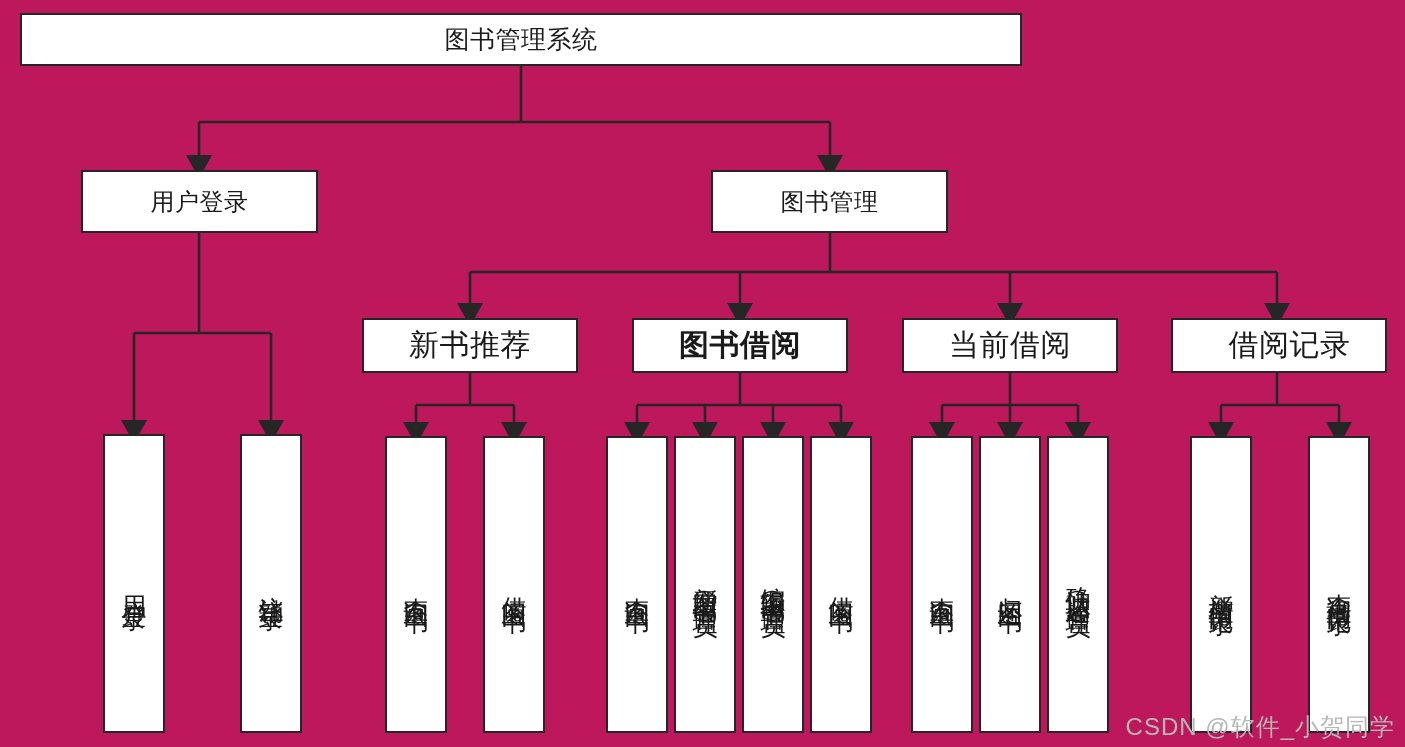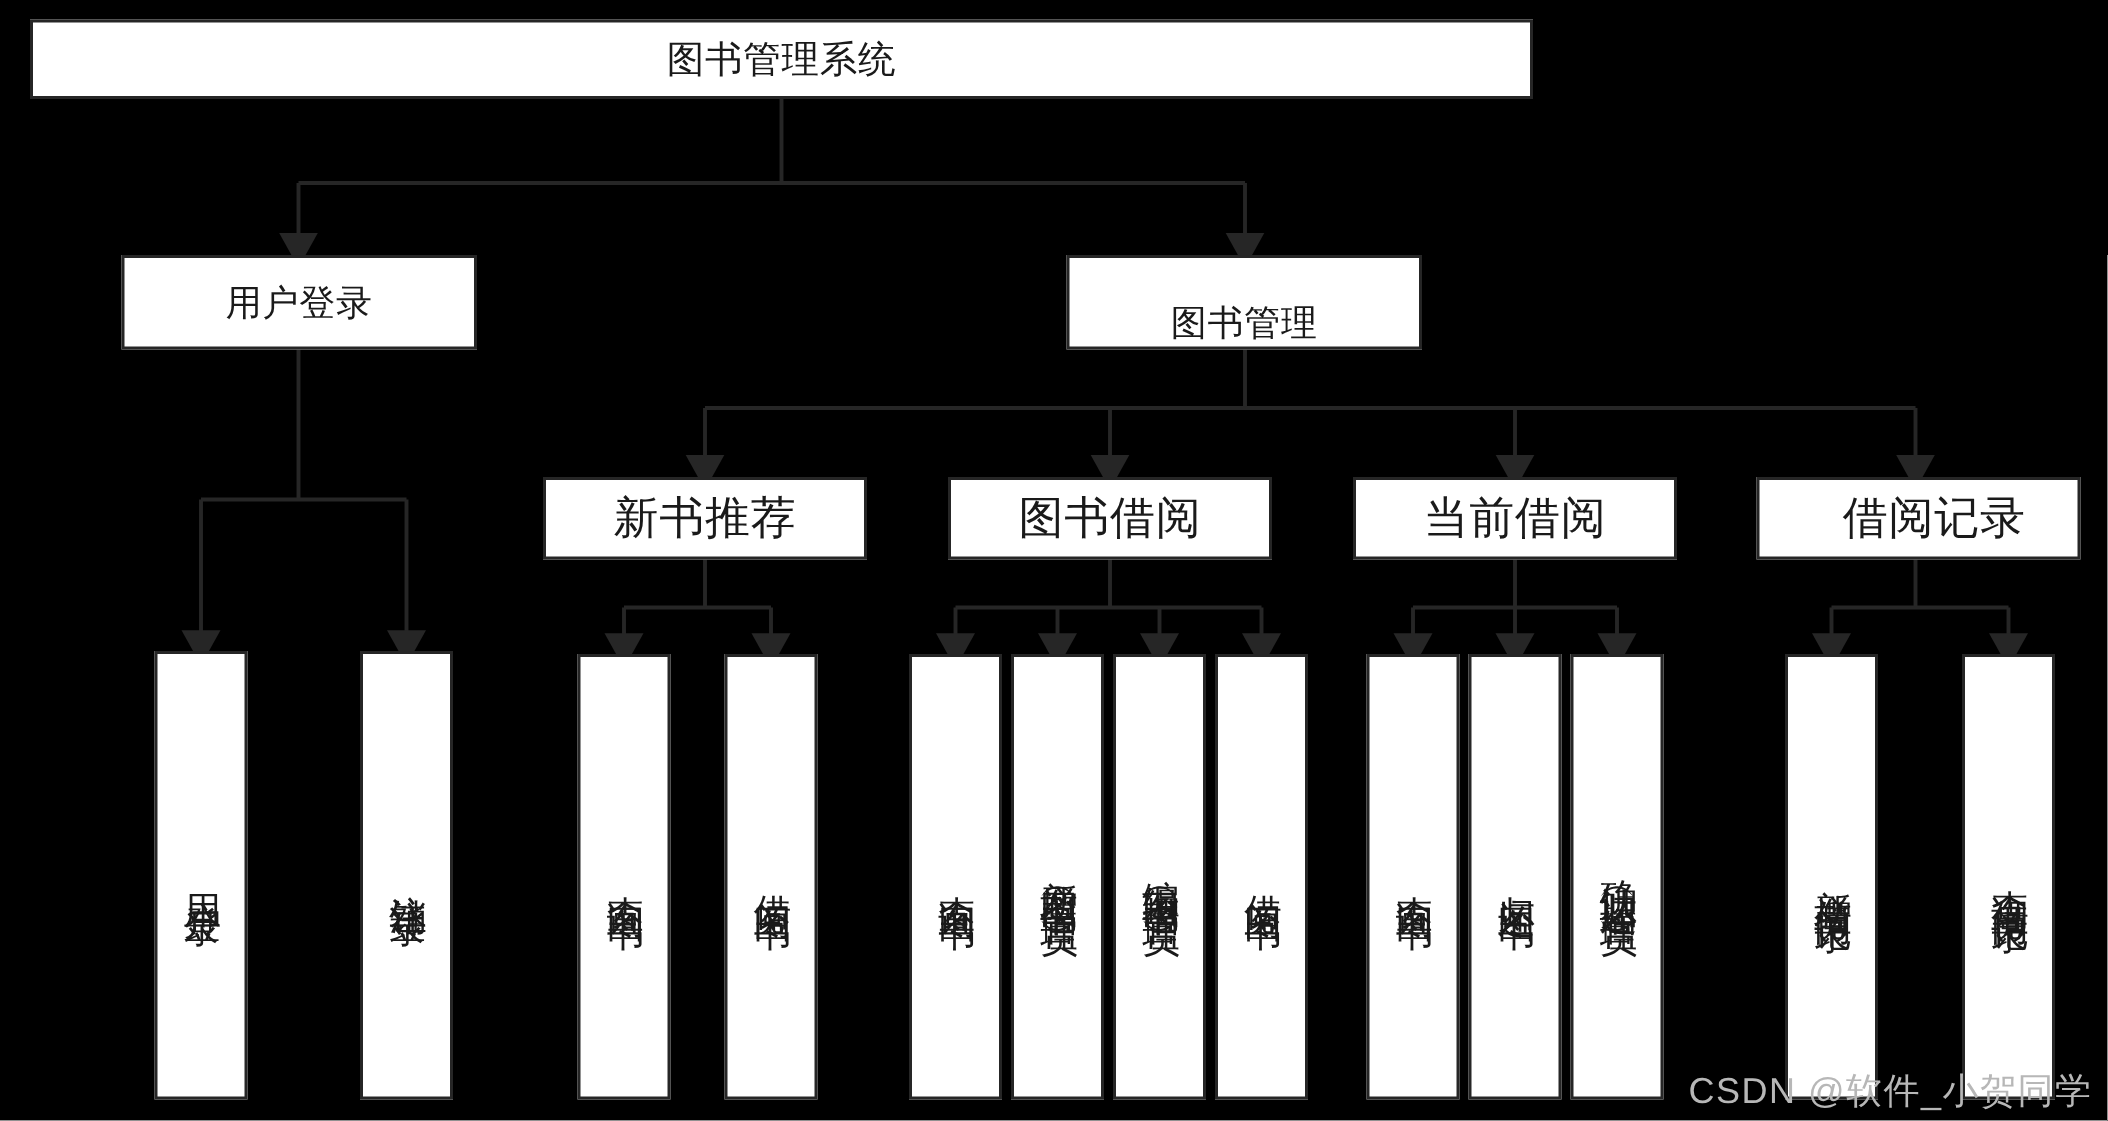--- a/index.html
+++ b/index.html
@@ -7,21 +7,21 @@
     padding: 0;
     background: #ffffff;
   }
   body {
     font-family: "Liberation Sans", "DejaVu Sans", sans-serif;
   }
   #canvas {
     position: relative;
     width: 1405px;
     height: 747px;
-    background: #000000;
+    background: #be185d;
     overflow: hidden;
   }
   svg.connectors {
     position: absolute;
     left: 0;
     top: 0;
     width: 1405px;
     height: 747px;
     pointer-events: none;
   }
@@ -125,29 +125,29 @@
   </svg>
 
   <div class="node root" style="left:20px; top:13px; width:1002px; height:53px;">
     <span class="label">图书管理系统</span>
   </div>
 
   <div class="node l2" style="left:81px; top:170px; width:237px; height:63px;">
     <span class="label">用户登录</span>
   </div>
 
-  <div class="node l2" style="left:711px; top:170px; width:237px; height:63px;align-items:flex-end;">
+  <div class="node l2" style="left:711px; top:170px; width:237px; height:63px;">
     <span class="label">图书管理</span>
   </div>
 
   <div class="node l3" style="left:362px; top:318px; width:216px; height:55px;">
     <span class="label">新书推荐</span>
   </div>
 
-  <div class="node l3" style="left:632px; top:318px; width:216px; height:55px;">
+  <div class="node l3" style="left:632px; top:318px; width:216px; height:55px;font-weight:bold;">
     <span class="label">图书借阅</span>
   </div>
 
   <div class="node l3" style="left:902px; top:318px; width:216px; height:55px;">
     <span class="label">当前借阅</span>
   </div>
 
   <div class="node l3" style="left:1171px; top:318px; width:216px; height:55px;padding-left:21px;">
     <span class="label">借阅记录</span>
   </div>

